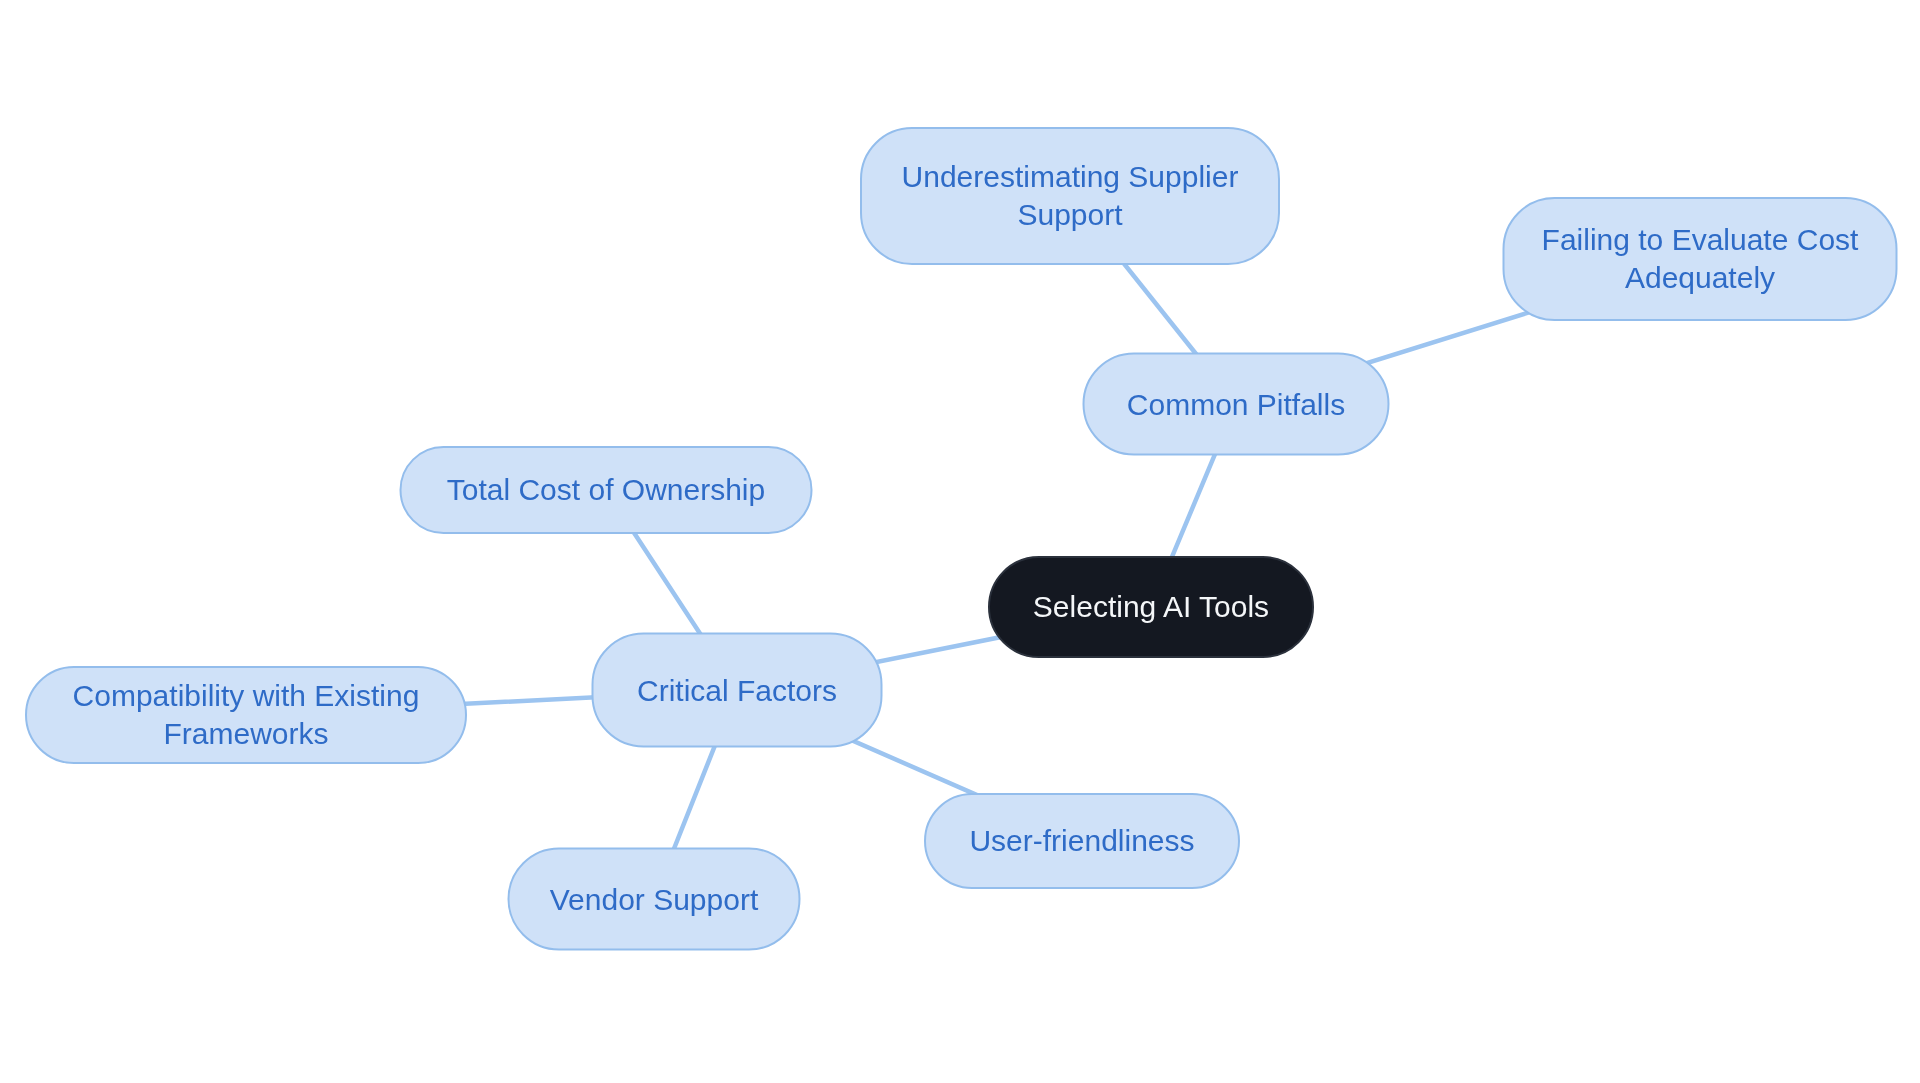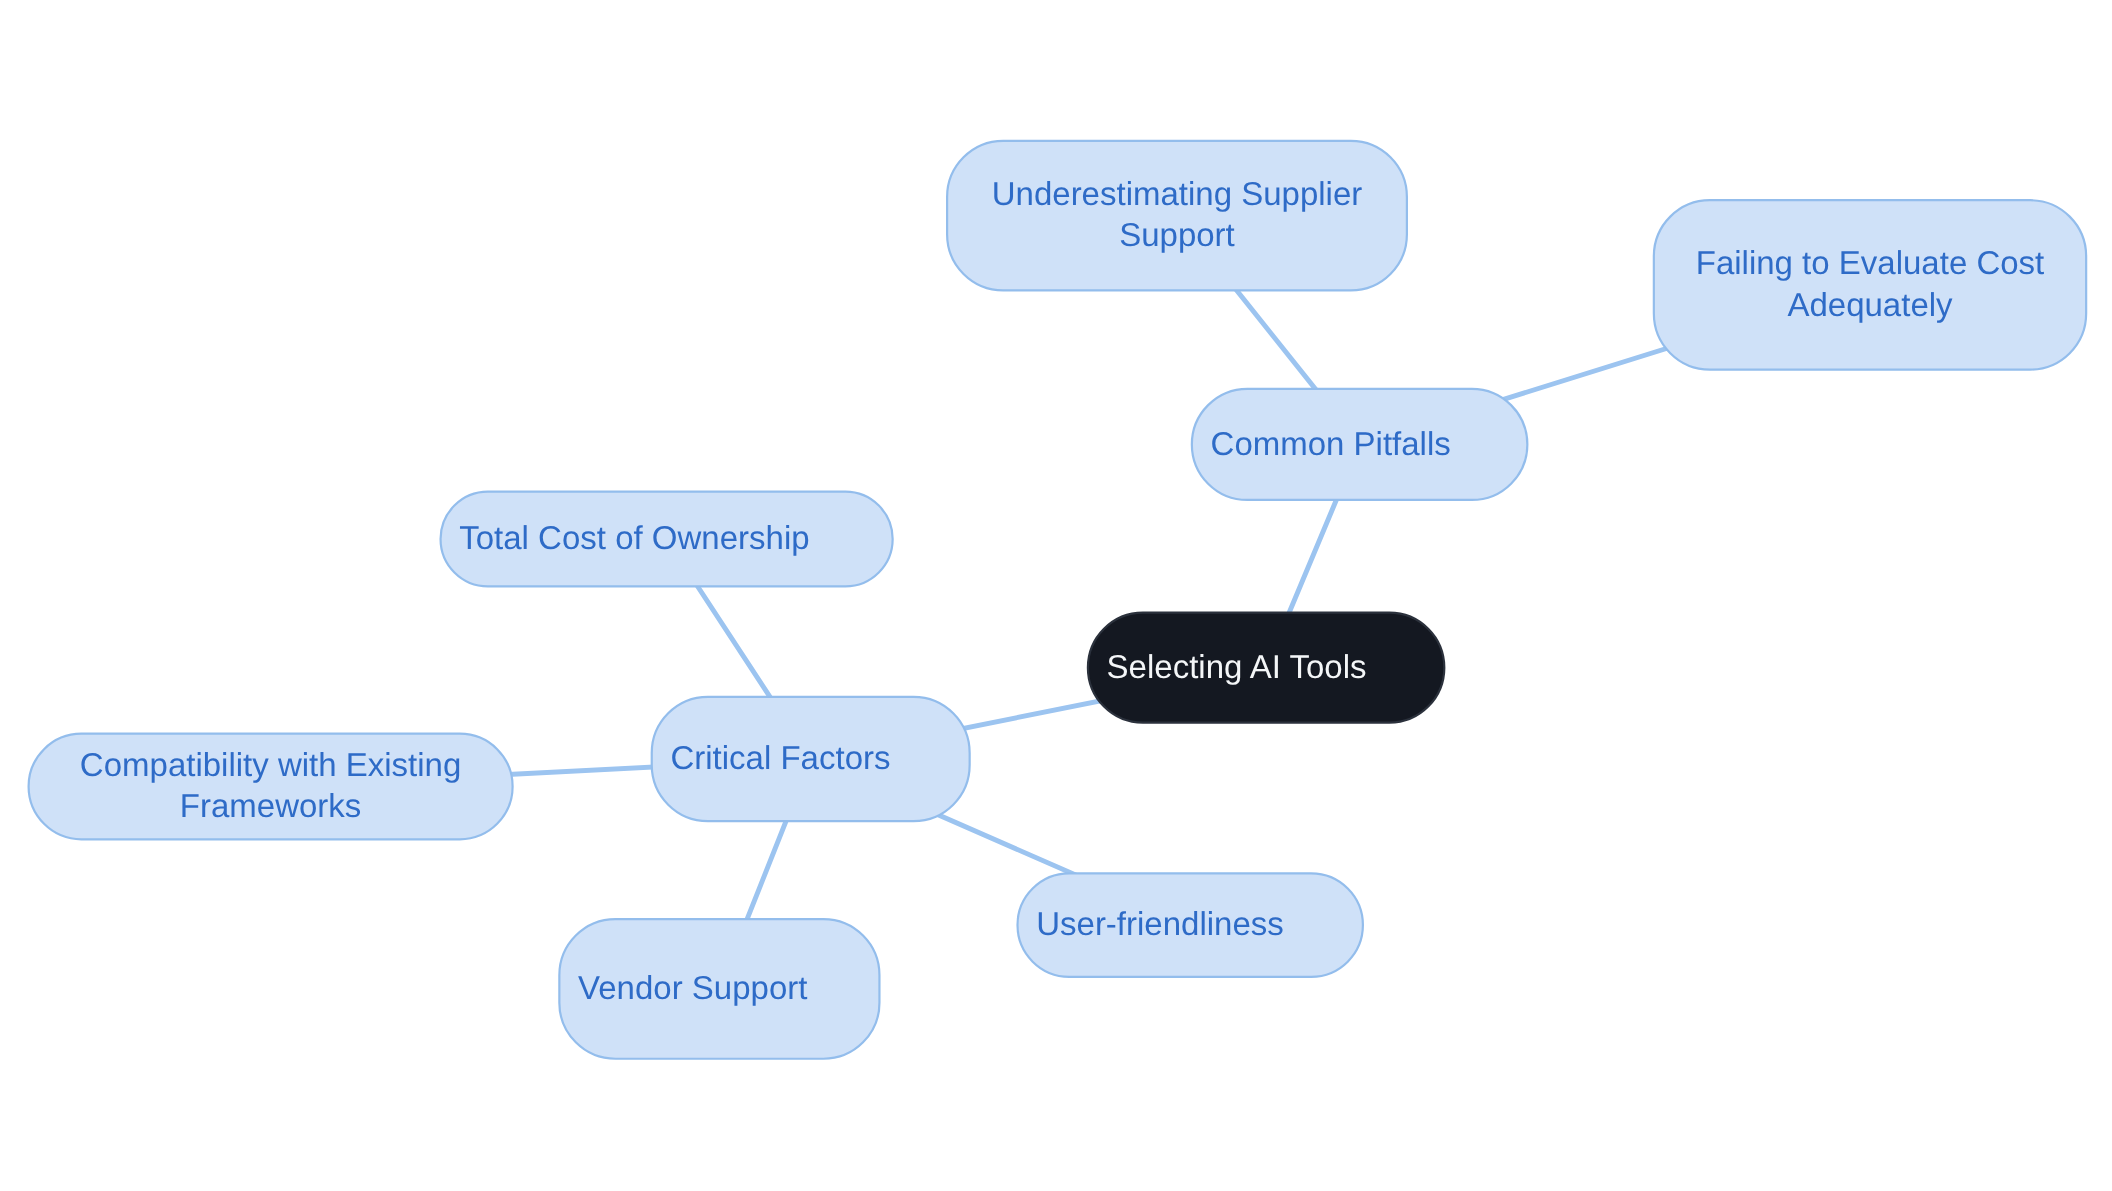--- a/index.html
+++ b/index.html
@@ -16,21 +16,21 @@
   svg.edges {
     position: absolute;
     left: 0; top: 0;
     width: 1920px; height: 1083px;
   }
   .node {
     position: absolute;
     transform: translate(-50%, -50%);
     display: flex;
     align-items: center;
-    justify-content: flex-start;
+    justify-content: center;
     text-align: center;
     box-sizing: border-box;
   }
   .node.branch {
     background: var(--branch-fill, #cfe1f8);
     border: 2px solid var(--branch-border, #93bdec);
     color: var(--branch-text, #2e6bc7);
     border-radius: 52px;
   }
   .node.central {
@@ -62,32 +62,32 @@
   <div id="nodes">
       <div class="node central" style="left: 1151px; top: 607px; width: 326px; height: 102px;">
         <span class="label">Selecting AI Tools</span>
       </div>
       <div class="node branch" style="left: 1236px; top: 404px; width: 307px; height: 103px;">
         <span class="label">Common Pitfalls</span>
       </div>
       <div class="node branch" style="left: 1070px; top: 196px; width: 420px; height: 138px;">
         <span class="label">Underestimating Supplier Support</span>
       </div>
-      <div class="node branch" style="left: 1700px; top: 259px; width: 395px; height: 156px;">
+      <div class="node branch" style="left: 1700px; top: 259px; width: 395px; height: 124px;">
         <span class="label">Failing to Evaluate Cost Adequately</span>
       </div>
       <div class="node branch" style="left: 737px; top: 690px; width: 291px; height: 115px;">
         <span class="label">Critical Factors</span>
       </div>
       <div class="node branch" style="left: 606px; top: 490px; width: 413px; height: 88px;">
         <span class="label">Total Cost of Ownership</span>
       </div>
       <div class="node branch" style="left: 246px; top: 715px; width: 442px; height: 98px;">
         <span class="label">Compatibility with Existing Frameworks</span>
       </div>
-      <div class="node branch" style="left: 654px; top: 899px; width: 293px; height: 129px;">
+      <div class="node branch" style="left: 654px; top: 899px; width: 293px; height: 103px;">
         <span class="label">Vendor Support</span>
       </div>
       <div class="node branch" style="left: 1082px; top: 841px; width: 316px; height: 96px;">
         <span class="label">User-friendliness</span>
       </div>
     </div>
 </div>
 
 </body></html>

